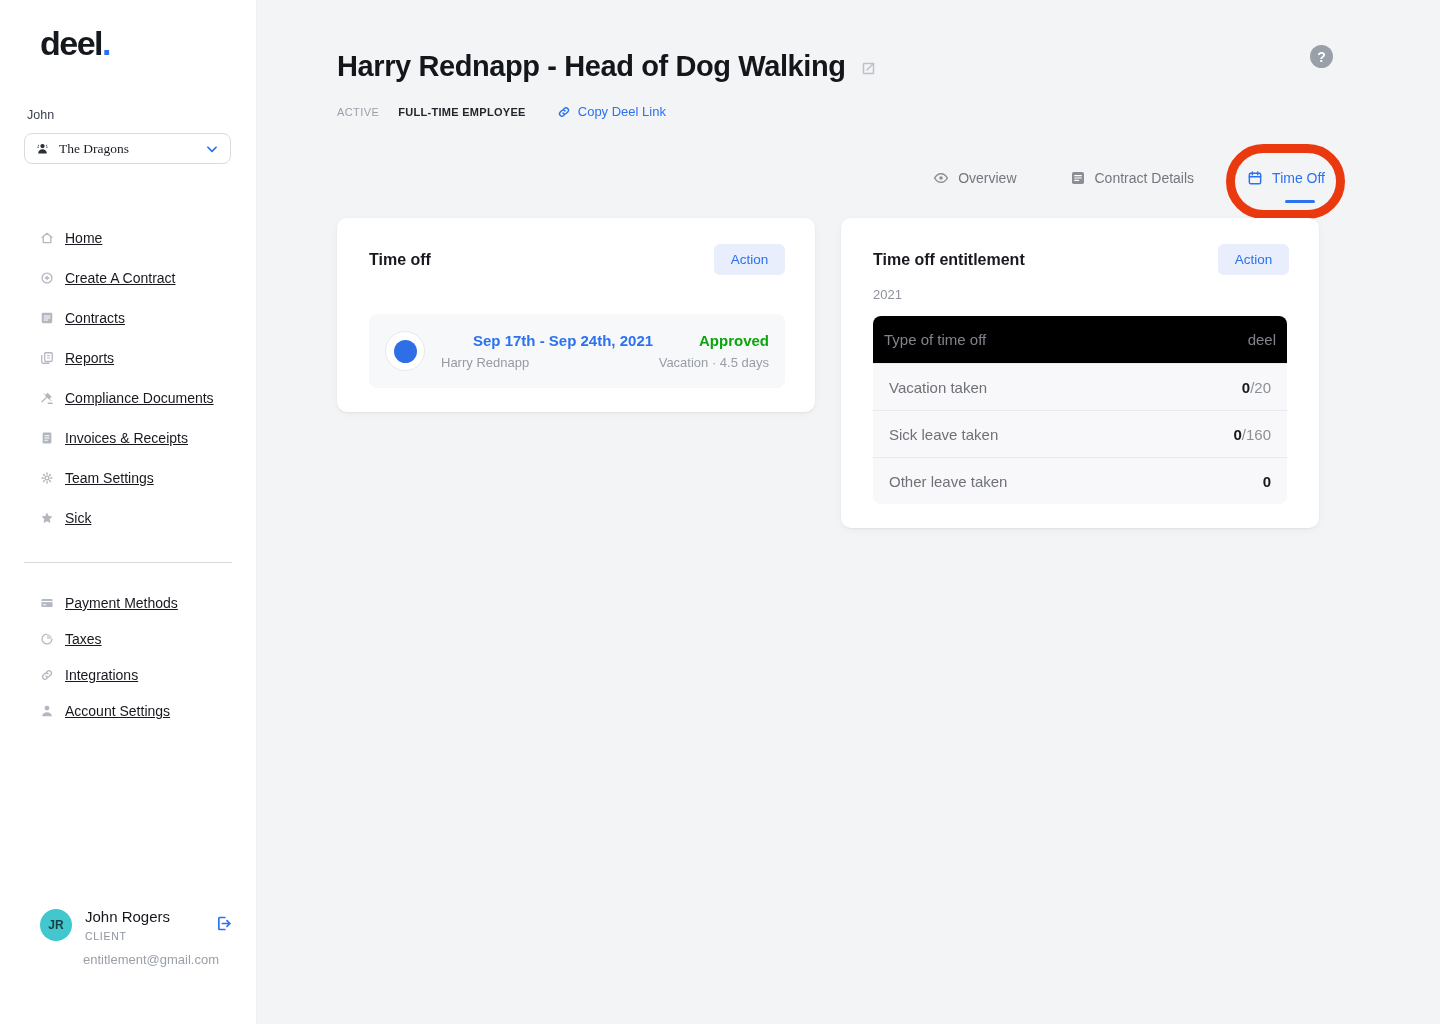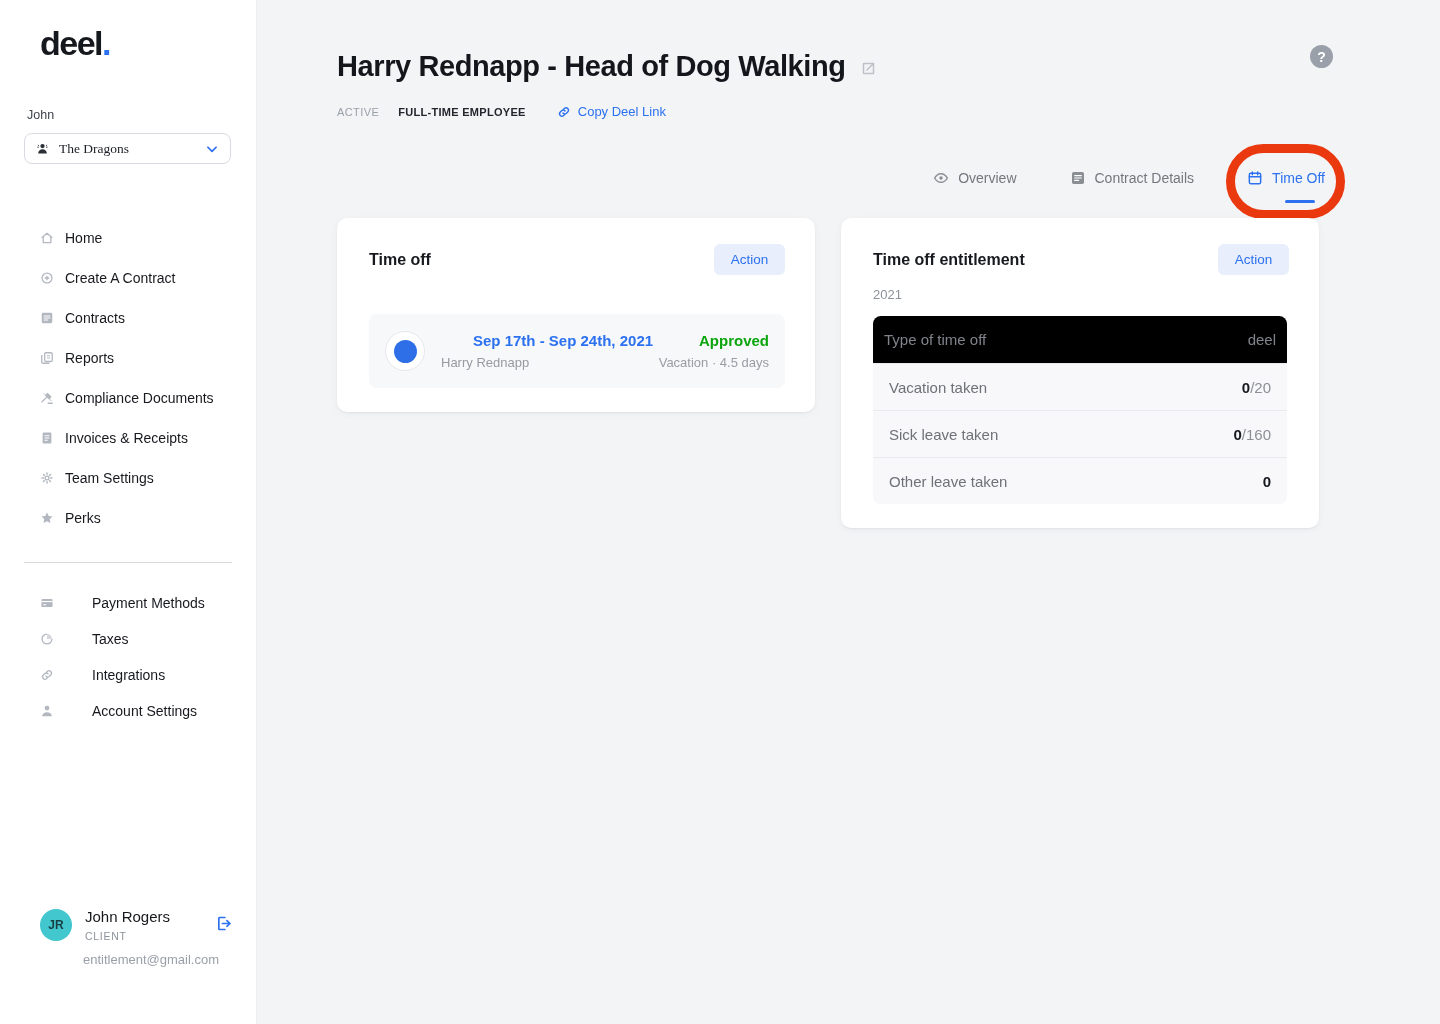--- a/index.html
+++ b/index.html
@@ -18,23 +18,23 @@
     align-items:center; padding:0 11px; cursor:pointer;font-family:Liberation Serif, serif; }
   .team-select .t-icon { width:13px; height:13px; color:#2b2f36; flex:0 0 auto; }
   .team-select .t-name { margin-left:10px; font-size:13.5px; color:#1c1f25; }
   .team-select .t-chev { margin-left:auto; width:14px; height:14px; color:#2c71f0; }
 
   .nav { position:absolute; left:0; width:257px; }
   .nav-primary { top:218px; }
   .nav-secondary { top:585px; }
   .nav-item { display:flex; align-items:center; padding-left:40px; cursor:pointer; }
   .nav-primary .nav-item { height:40px; }
-  .nav-secondary .nav-item { height:36px;gap:27px; }
+  .nav-secondary .nav-item { height:36px; }
   .nav-item .n-icon { width:14px; height:14px; color:#b2b7c0; flex:0 0 auto; }
-  .nav-item .n-label { margin-left:11px; font-size:14px; color:#17191e; }
+  .nav-item .n-label { margin-left:11px; font-size:14px; color:#17191e;text-decoration:underline; }
   .divider { position:absolute; left:24px; top:562px; width:208px; height:1px; background:#d9dade; }
 
   .user { position:absolute; left:40px; top:908px; width:192px; height:60px; }
   .avatar { position:absolute; left:0; top:1px; width:32px; height:32px; border-radius:50%;
     background:#41c7cd; display:flex; align-items:center; justify-content:center;
     font-size:12px; font-weight:700; color:#173f44; }
   .u-name { position:absolute; left:45px; top:0; font-size:15px; color:#16181d; }
   .u-role { position:absolute; left:45px; top:22px; font-size:10.5px; letter-spacing:.7px;
     color:#8e939c; }
   .u-email { position:absolute; left:43px; top:44px; font-size:13px; color:#9aa0a9; }
@@ -166,21 +166,21 @@
       <svg class="n-icon" viewBox="0 0 24 24" fill="none" stroke="currentColor">
           <circle cx="12" cy="12" r="3.2" stroke-width="2.2"></circle>
           <path stroke-width="2.6" stroke-linecap="round" d="M12 3.5v2.2M12 18.3v2.2M3.5 12h2.2M18.3 12h2.2M6 6l1.6 1.6M16.4 16.4 18 18M18 6l-1.6 1.6M7.6 16.4 6 18"></path>
         </svg>
       <span class="n-label">Team Settings</span>
     </div>
     <div class="nav-item">
       <svg class="n-icon" viewBox="0 0 24 24" fill="currentColor">
           <path d="M12 2.5l2.9 6.2 6.6.8-4.9 4.6 1.3 6.6L12 17.4l-5.9 3.3 1.3-6.6L2.5 9.5l6.6-.8z"></path>
         </svg>
-      <span class="n-label">Perks</span>
+      <span class="n-label">Sick</span>
     </div>
   </div>
 
   <div class="divider"></div>
 
   <div class="nav nav-secondary">
     <div class="nav-item">
       <svg class="n-icon" viewBox="0 0 24 24">
           <rect x="2.5" y="5" width="19" height="14" rx="2" fill="currentColor"></rect>
           <path d="M2.5 9.5h19" stroke="#fff" stroke-width="2"></path>

